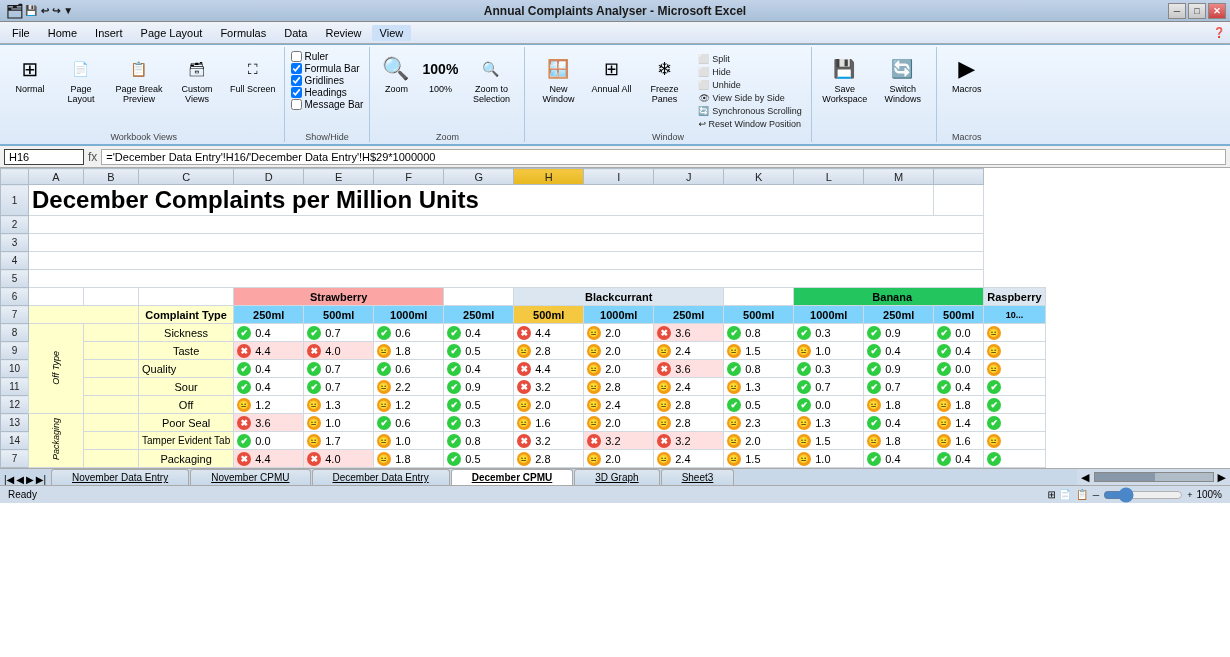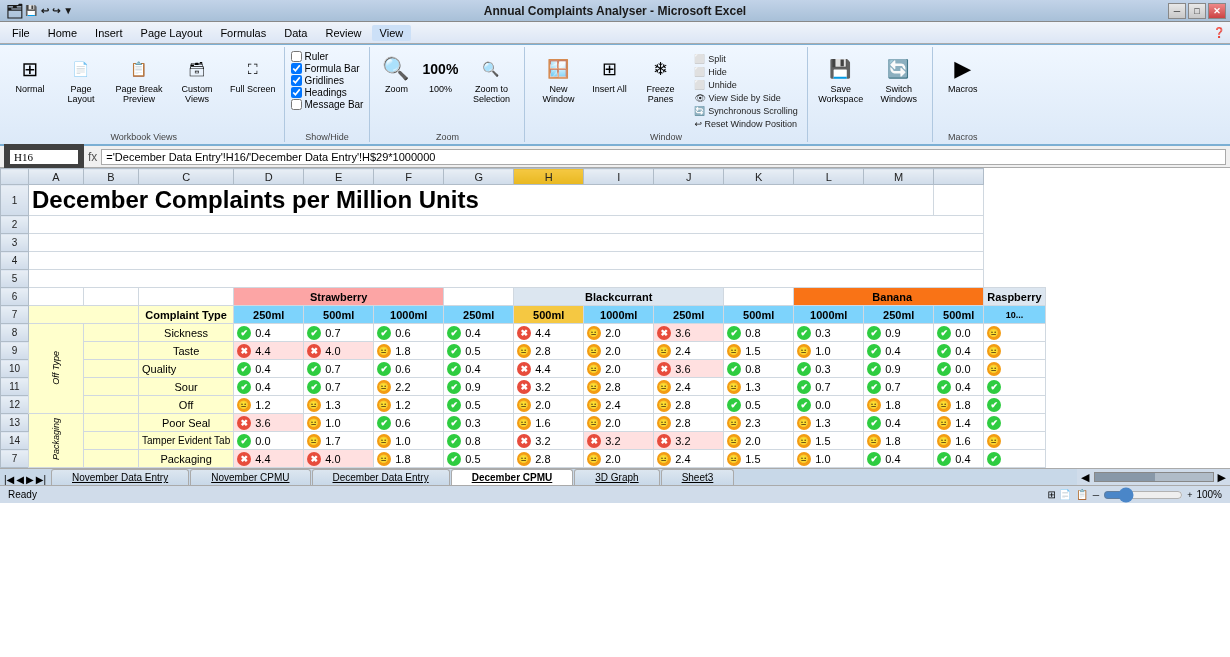--- a/index.html
+++ b/index.html
@@ -133,25 +133,24 @@
       background: #f0f0f0;
       border-bottom: 1px solid #aaa;
       display: flex;
       align-items: center;
       height: 22px;
       padding: 0 4px;
       gap: 4px;
     }
     .name-box {
       width: 80px;
-      border: 6px solid #404040;
+      border: 1px solid #404040;
       padding: 1px 4px;
       font-size: 11px;
       background: white;
-      font-family: Liberation Serif, serif;
     }
     .formula-input {
       flex: 1;
       border: 1px solid #aaa;
       padding: 1px 4px;
       font-size: 11px;
       background: white;
     }
 
     
@@ -364,21 +363,21 @@
 
     <div class="ribbon-group" style="min-width:200px;">
       <div class="ribbon-group-content">
         <div style="display:flex;gap:4px;align-items:flex-start;">
           <div class="ribbon-btn">
             <div class="btn-icon" style="font-size:18px;">🪟</div>
             <div class="btn-label">New Window</div>
           </div>
           <div class="ribbon-btn">
             <div class="btn-icon" style="font-size:18px;">⊞</div>
-            <div class="btn-label">Insert All</div>
+            <div class="btn-label">Annual All</div>
           </div>
           <div class="ribbon-btn">
             <div class="btn-icon" style="font-size:18px;">❄</div>
             <div class="btn-label">Freeze Panes</div>
           </div>
           <div style="display:flex;flex-direction:column;gap:1px;padding-top:2px;">
             <div style="font-size:9px;color:#222;padding:1px 3px;cursor:pointer;">⬜ Split</div>
             <div style="font-size:9px;color:#222;padding:1px 3px;cursor:pointer;">⬜ Hide</div>
             <div style="font-size:9px;color:#222;padding:1px 3px;cursor:pointer;">⬜ Unhide</div>
             <div style="font-size:9px;color:#222;padding:1px 3px;cursor:pointer;">👁 View Side by Side</div>
@@ -489,21 +488,21 @@
 
         <tr>
           <td class="row-header">6</td>
           <td class="cell"></td>
           <td class="cell"></td>
           <td class="cell"></td>
           <td class="cell header-row" colspan="3" style="text-align:center;background:#fca5a5;">Strawberry</td>
           <td class="cell"></td>
           <td class="cell header-row" colspan="3" style="text-align:center;background:#dce6f0;">Blackcurrant</td>
           <td class="cell"></td>
-          <td class="cell header-row" colspan="3" style="text-align:center;background:#f97316;padding-left:10px;">Banana</td>
+          <td class="cell header-row" colspan="3" style="text-align:center;background:#22c55e;padding-left:10px;">Banana</td>
           <td class="cell header-row" style="text-align:center;background:#dce6f0;">Raspberry</td>
         </tr>
 
         <tr>
           <td class="row-header">7</td>
           <td class="cell yellow-bg" colspan="2"></td>
           <td class="cell yellow-bg" style="text-align:center;font-weight:bold;">Complaint Type</td>
           <td class="cell header-row" style="text-align:center;">250ml</td>
           <td class="cell header-row" style="text-align:center;">500ml</td>
           <td class="cell header-row" style="text-align:center;">1000ml</td>

